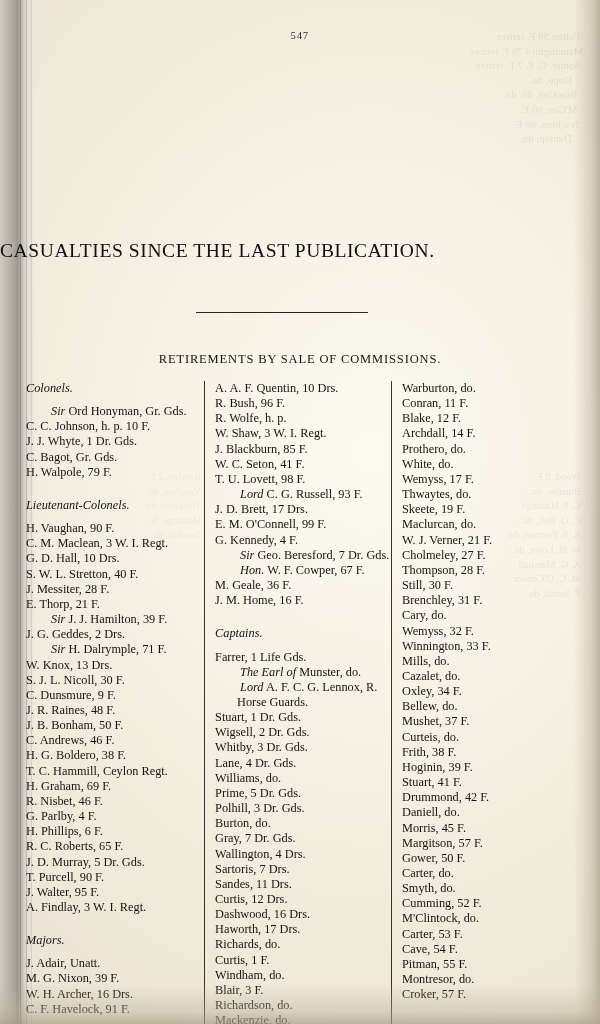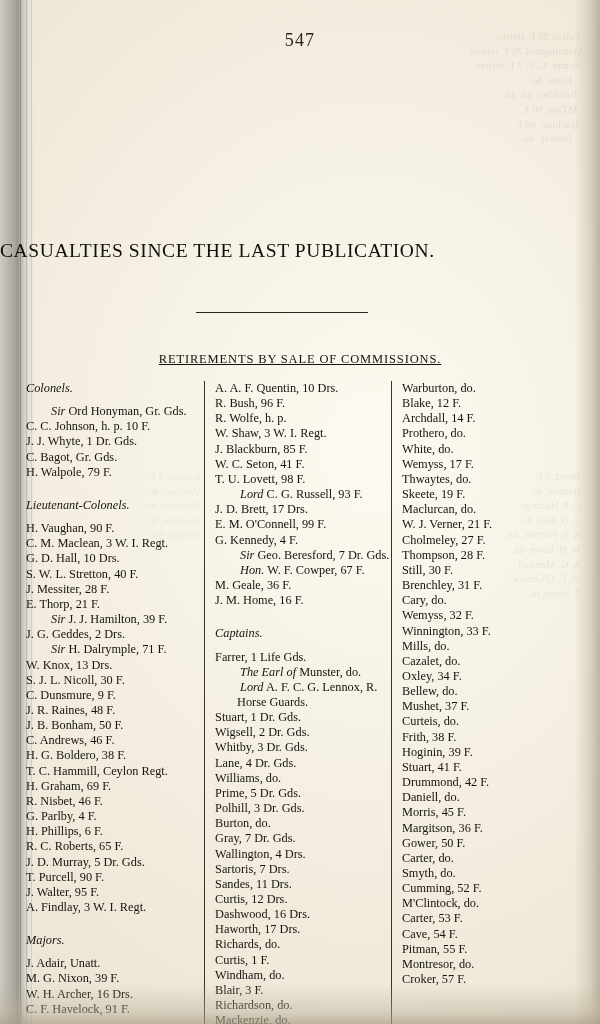--- a/index.html
+++ b/index.html
@@ -108,21 +108,21 @@
   #content {
     position: absolute;
     inset: 0;
     color: #171410;
   }
   #folio {
     position: absolute;
     top: 30px;
     left: 0; right: 0;
     text-align: center;
-    font-size: 18px;
+    font-size: 10px;
     letter-spacing: 1.2px;
     color: #2a241d;
   }
   #main-title {
     position: absolute;
     top: 240px;
     left: 0; right: 0;
     text-align: left;
     font-size: 19.5px;
     letter-spacing: 0.6px;
@@ -139,21 +139,20 @@
   }
   #section-title {
     position: absolute;
     top: 352px;
     left: 0; right: 0;
     text-align: center;
     font-size: 12.5px;
     letter-spacing: 0.85px;
     color: #16120e;
     white-space: nowrap;
-    text-decoration: underline;
   }
 
   #columns {
     position: absolute;
     top: 381px;
     left: 26px;
     width: 552px;
     display: flex;
   }
   .col {
@@ -318,20 +317,21 @@
           <div class="entry"><span>Haworth, 17 Drs.</span></div>
           <div class="entry"><span>Richards, do.</span></div>
           <div class="entry"><span>Curtis, 1 F.</span></div>
           <div class="entry"><span>Windham, do.</span></div>
           <div class="entry"><span>Blair, 3 F.</span></div>
           <div class="entry"><span>Richardson, do.</span></div>
           <div class="entry"><span>Mackenzie, do.</span></div>
         </div>
       <div class="col col-3">
           <div class="entry"><span>Warburton, do.</span></div>
+          <div class="entry"><span>Conran, 11 F.</span></div>
           <div class="entry"><span>Blake, 12 F.</span></div>
           <div class="entry"><span>Archdall, 14 F.</span></div>
           <div class="entry"><span>Prothero, do.</span></div>
           <div class="entry"><span>White, do.</span></div>
           <div class="entry"><span>Wemyss, 17 F.</span></div>
           <div class="entry"><span>Thwaytes, do.</span></div>
           <div class="entry"><span>Skeete, 19 F.</span></div>
           <div class="entry"><span>Maclurcan, do.</span></div>
           <div class="entry"><span>W. J. Verner, 21 F.</span></div>
           <div class="entry"><span>Cholmeley, 27 F.</span></div>
@@ -346,21 +346,21 @@
           <div class="entry"><span>Oxley, 34 F.</span></div>
           <div class="entry"><span>Bellew, do.</span></div>
           <div class="entry"><span>Mushet, 37 F.</span></div>
           <div class="entry"><span>Curteis, do.</span></div>
           <div class="entry"><span>Frith, 38 F.</span></div>
           <div class="entry"><span>Hoginin, 39 F.</span></div>
           <div class="entry"><span>Stuart, 41 F.</span></div>
           <div class="entry"><span>Drummond, 42 F.</span></div>
           <div class="entry"><span>Daniell, do.</span></div>
           <div class="entry"><span>Morris, 45 F.</span></div>
-          <div class="entry"><span>Margitson, 36 F.</span></div>
+          <div class="entry"><span>Margitson, 57 F.</span></div>
           <div class="entry"><span>Gower, 50 F.</span></div>
           <div class="entry"><span>Carter, do.</span></div>
           <div class="entry"><span>Smyth, do.</span></div>
           <div class="entry"><span>Cumming, 52 F.</span></div>
           <div class="entry"><span>M'Clintock, do.</span></div>
           <div class="entry"><span>Carter, 53 F.</span></div>
           <div class="entry"><span>Cave, 54 F.</span></div>
           <div class="entry"><span>Pitman, 55 F.</span></div>
           <div class="entry"><span>Montresor, do.</span></div>
           <div class="entry"><span>Croker, 57 F.</span></div>

